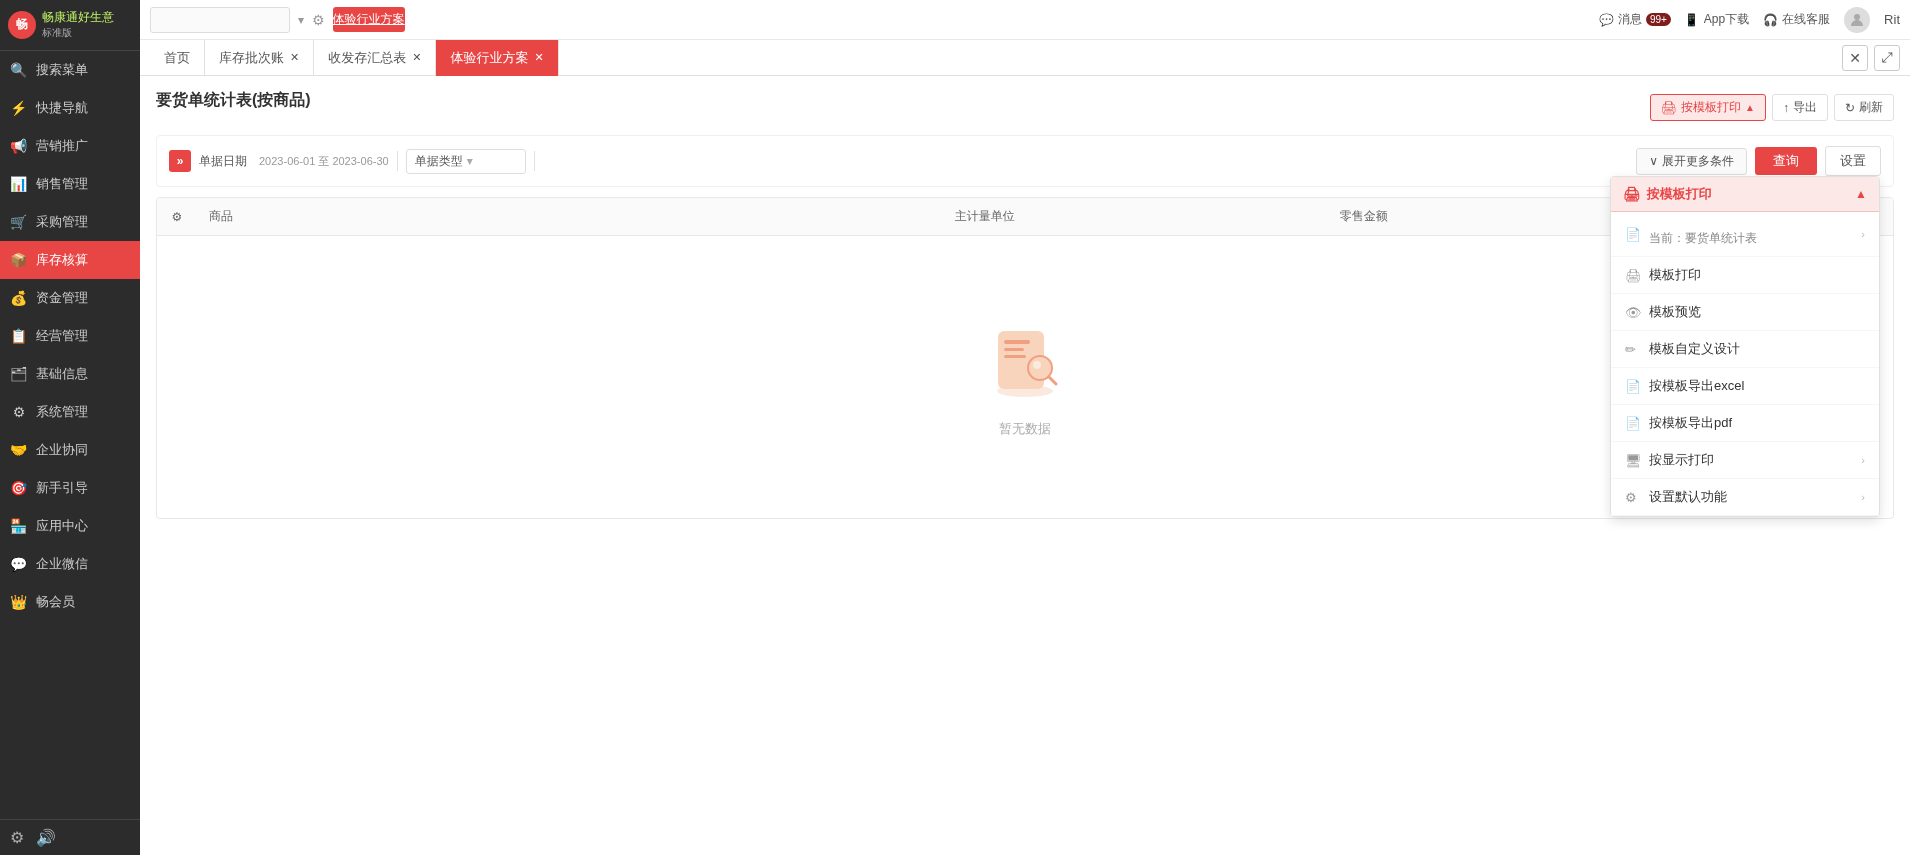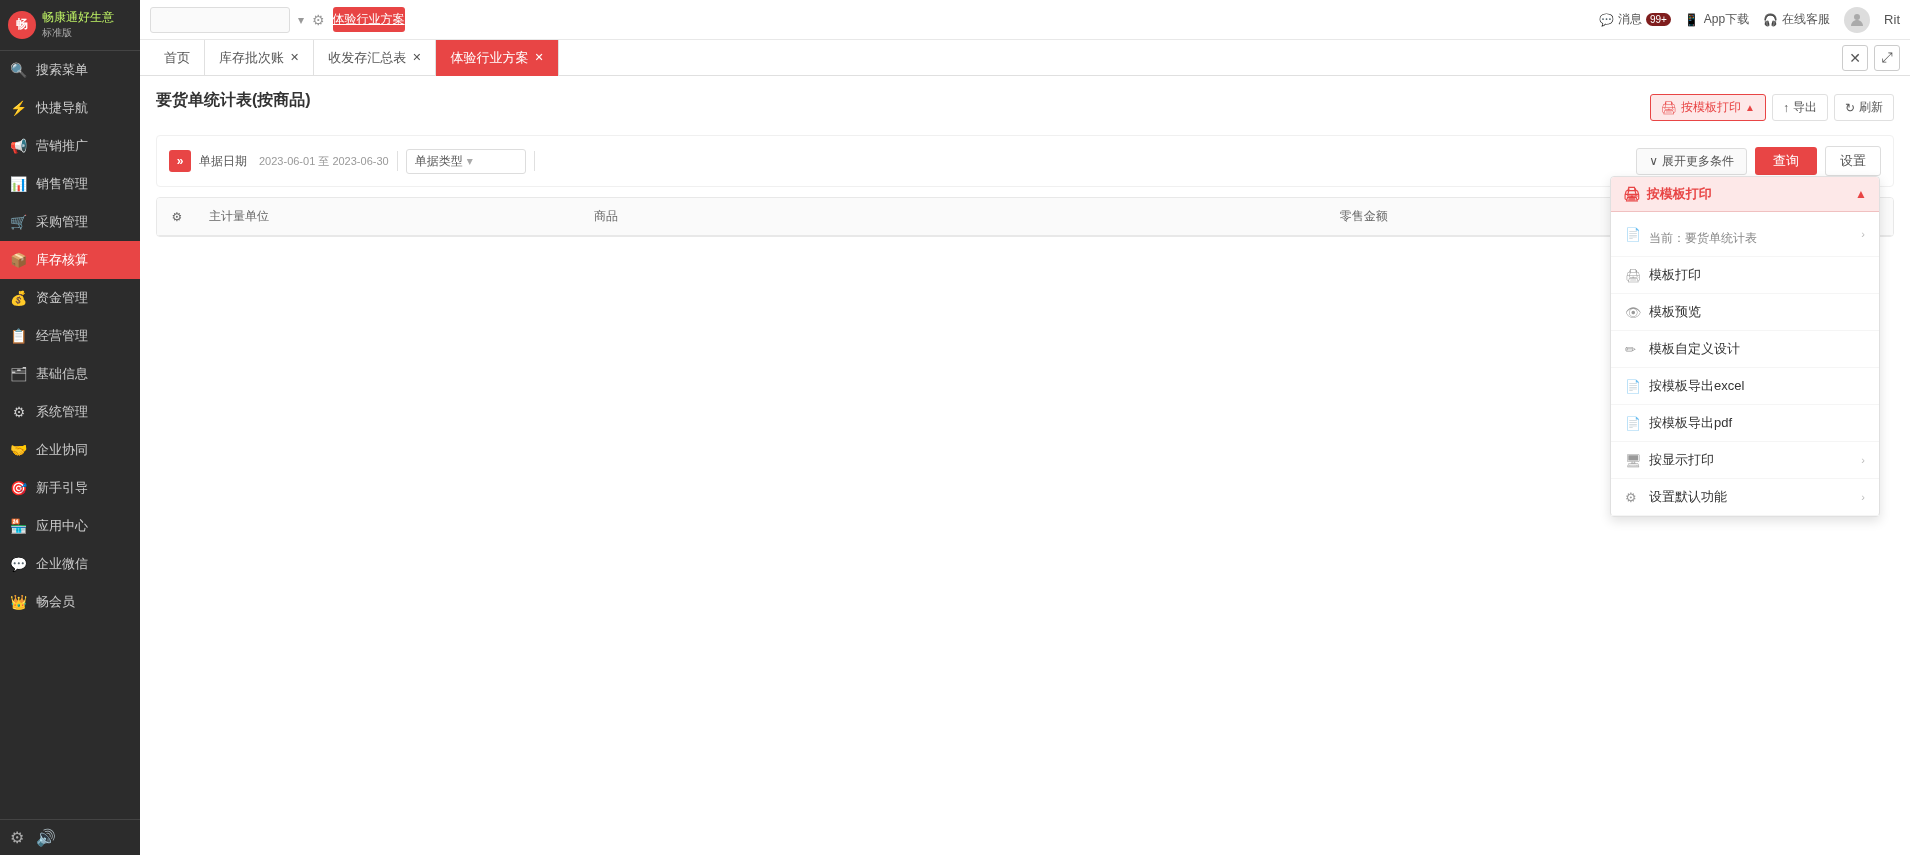--- a/index.html
+++ b/index.html
@@ -469,31 +469,47 @@
           <span>展开更多条件</span>
         </button>
         <button class="query-btn">查询</button>
         <button class="settings-btn">设置</button>
       </div>
     </div>
 
     <div class="table-container">
       <div class="table-header">
         <div class="th th-settings">⚙</div>
+        <div class="th th-product">
+          <span>商品</span>
+        </div>
         <div class="th th-unit">
           <span>主计量单位</span>
-        </div>
-        <div class="th th-product">
-          <span>商品</span>
         </div>
         <div class="th th-amount">
           <span>零售金额</span>
         </div>
       </div>
 
+      <div class="empty-state">
+        <div class="empty-illustration">
+          
+          <svg width="90" height="90" viewBox="0 0 90 90" fill="none" xmlns="http://www.w3.org/2000/svg">
+            <ellipse cx="45" cy="75" rx="28" ry="6" fill="#f5c8b0" opacity="0.4"></ellipse>
+            <rect x="18" y="15" width="46" height="58" rx="6" fill="#f9d4bc"></rect>
+            <rect x="24" y="24" width="26" height="4" rx="2" fill="#f0a080"></rect>
+            <rect x="24" y="32" width="20" height="3" rx="1.5" fill="#f0a080"></rect>
+            <rect x="24" y="39" width="22" height="3" rx="1.5" fill="#f0a080"></rect>
+            <circle cx="60" cy="52" r="12" fill="#f9d4bc" stroke="#f0a080" stroke-width="2"></circle>
+            <line x1="69" y1="61" x2="76" y2="68" stroke="#f0a080" stroke-width="3" stroke-linecap="round"></line>
+            <circle cx="57" cy="49" r="4" fill="#fff" opacity="0.5"></circle>
+          </svg>
+        </div>
+        <div class="empty-text">暂无数据</div>
+      </div>
     </div>
 
     <div class="print-dropdown">
       <div class="print-dropdown-header">
         <div class="print-dropdown-title">
           <span style="font-size:14px;">🖨</span>
           <span>按模板打印</span>
         </div>
         <span class="print-dropdown-chevron">▲</span>
       </div>

